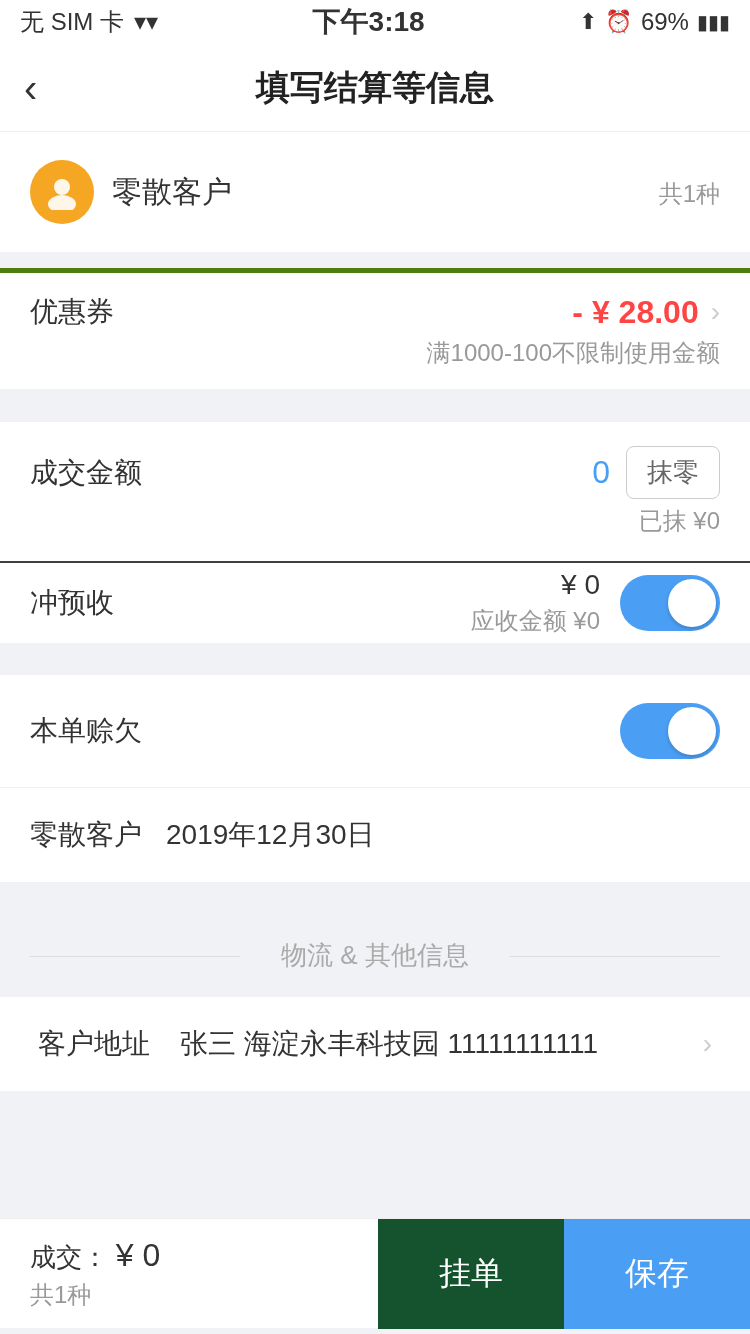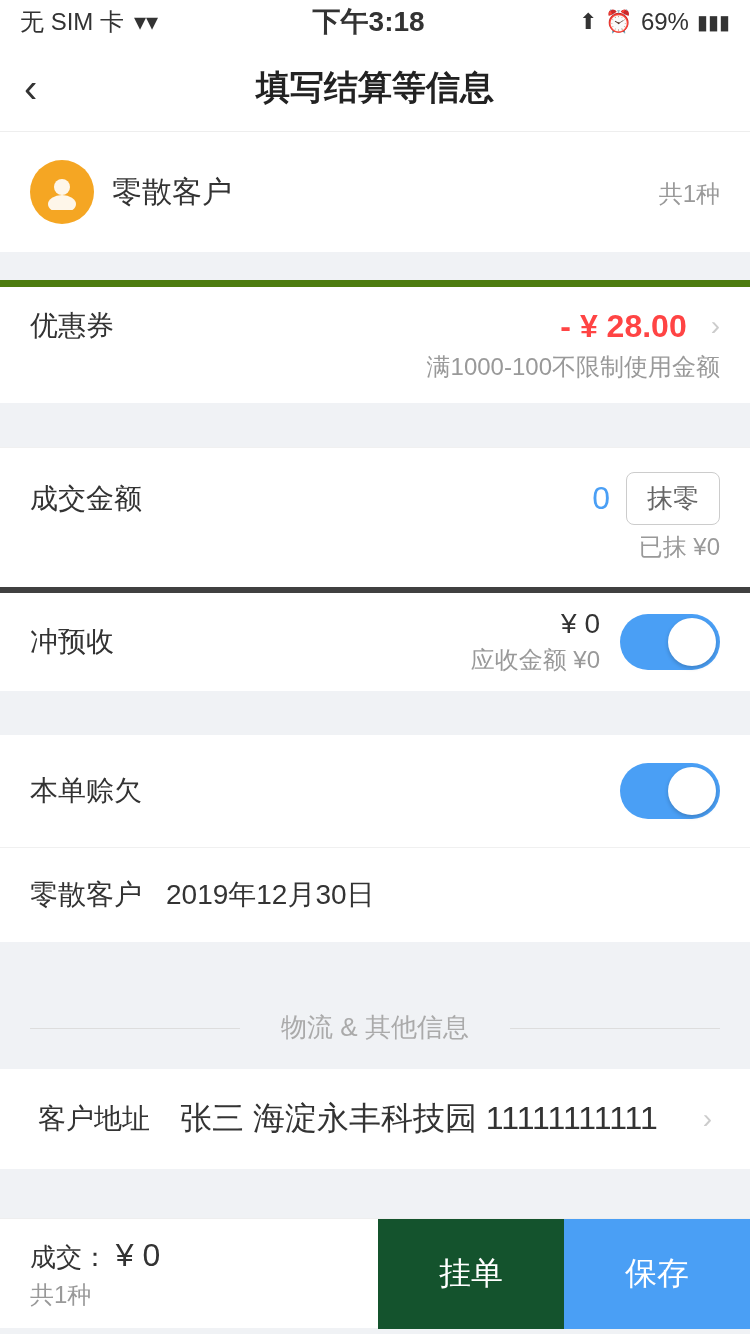--- a/index.html
+++ b/index.html
@@ -58,21 +58,21 @@
     }
     .nav-title {
       font-size: 34px;
       font-weight: 700;
       color: #222;
     }
 
     
     .section {
       background: #4d7c0f;
-      margin-bottom: 28px;
+      margin-bottom: 16px;
     }
 
     
     .customer-row {
       display: flex;
       align-items: center;
       justify-content: space-between;
       padding: 28px 30px;
       background: #fff;
     }
@@ -105,32 +105,32 @@
       color: #333;
     }
     .customer-count {
       font-size: 24px;
       color: #999;
       margin-top: 4px;
     }
     .coupon-section {
       padding: 20px 30px;
       background: #fff;
-      border-top: 7px solid #4d7c0f;
+      border-top: 5px solid #4d7c0f;
     }
     .coupon-top {
       display: flex;
       justify-content: space-between;
       align-items: center;
     }
     .coupon-label { font-size: 28px; color: #333; }
     .coupon-right-wrap {
       display: flex;
       align-items: center;
-      gap: 24px;
+      gap: 12px;
     }
     .coupon-discount {
       font-size: 32px;
       color: #ff4444;
       font-weight: 600;
     }
     .chevron-icon {
       color: #ccc;
       font-size: 28px;
     }
@@ -174,23 +174,23 @@
     }
     .transaction-sub {
       font-size: 24px;
       color: #999;
       text-align: right;
       margin-top: 6px;
     }
 
     
     .prereceive-section {
-      padding: 15px 30px;
-      background: #fff;
-      border-top: 6px solid #404040;
+      padding: 6px 30px;
+      background: #fff;
+      border-top: 2px solid #404040;
     }
     .prereceive-top {
       display: flex;
       justify-content: space-between;
       align-items: center;
     }
     .prereceive-label { font-size: 28px; color: #333; }
     .prereceive-right {
       display: flex;
       align-items: center;
@@ -277,21 +277,21 @@
 
     
     .address-row {
       display: flex;
       align-items: center;
       justify-content: space-between;
       padding: 28px 38px;
       background: #fff;
     }
     .address-label { font-size: 28px; color: #333; flex-shrink: 0; margin-right: 30px; }
-    .address-value { font-size: 32px; color: #333; flex: 1; }
+    .address-value { font-size: 28px; color: #333; flex: 1; }
     .address-chevron { color: #ccc; font-size: 28px; }
 
     
     .content-spacer { height: 200px; background: #f0f2f5; }
 
     
     .bottom-bar {
       position: fixed;
       bottom: 6px;
       left: 0;

